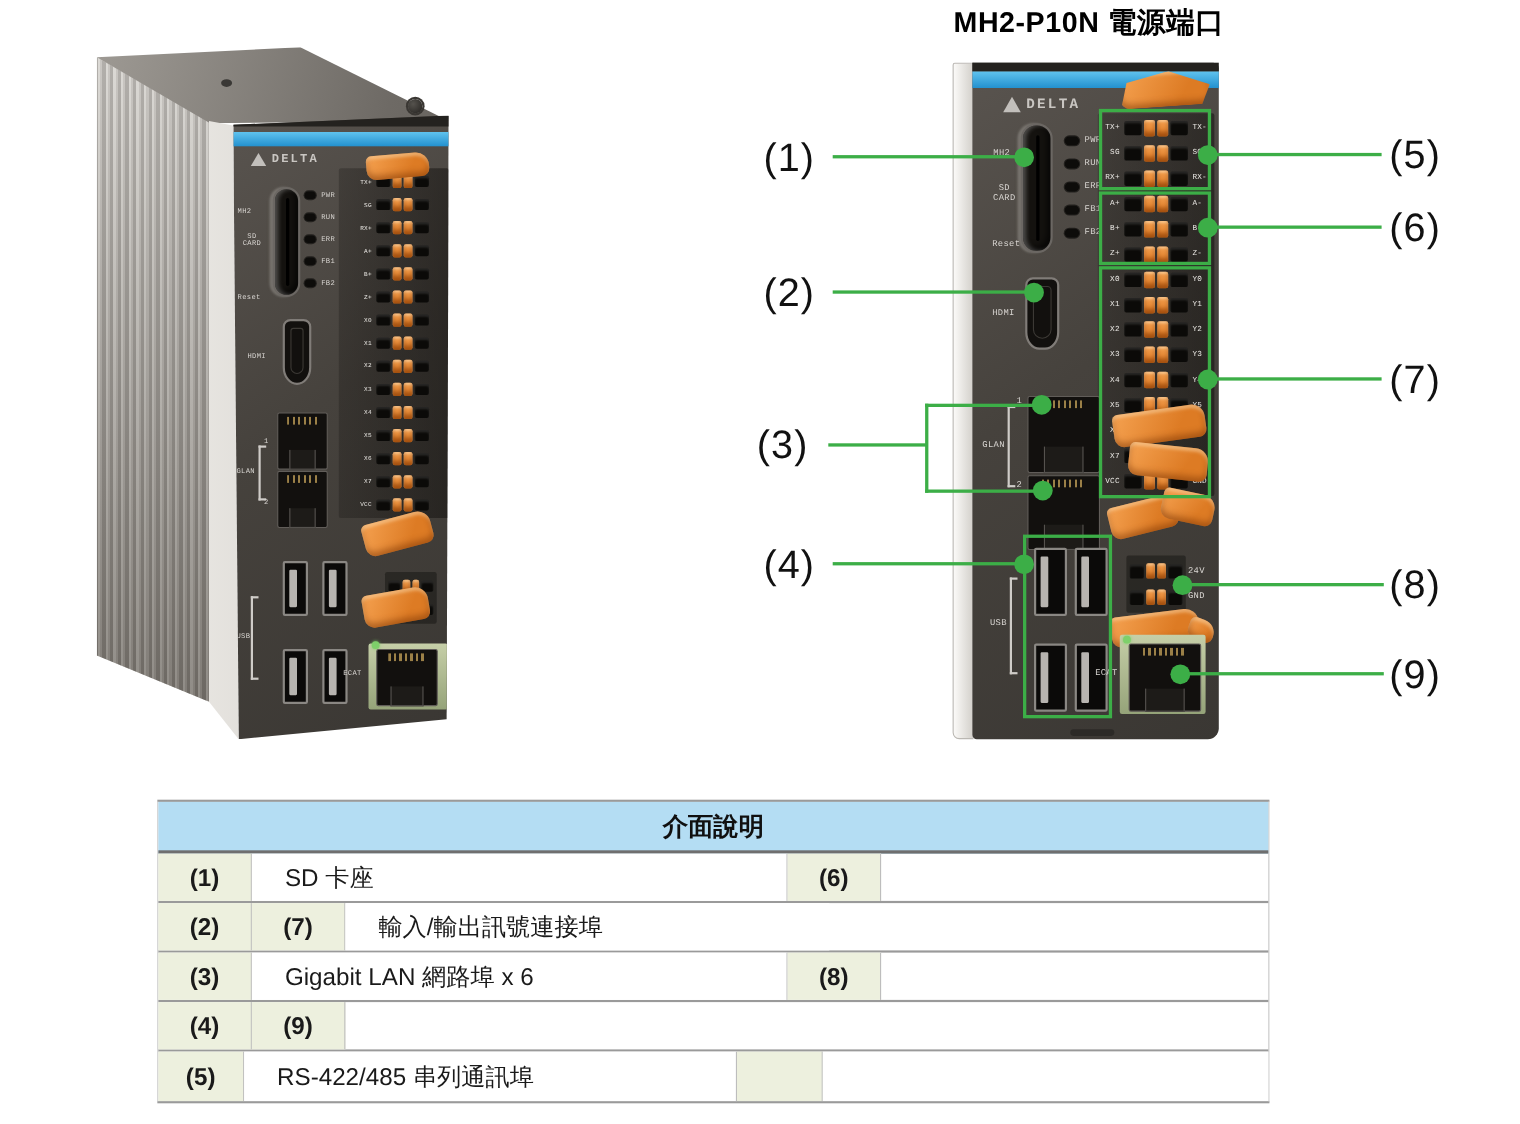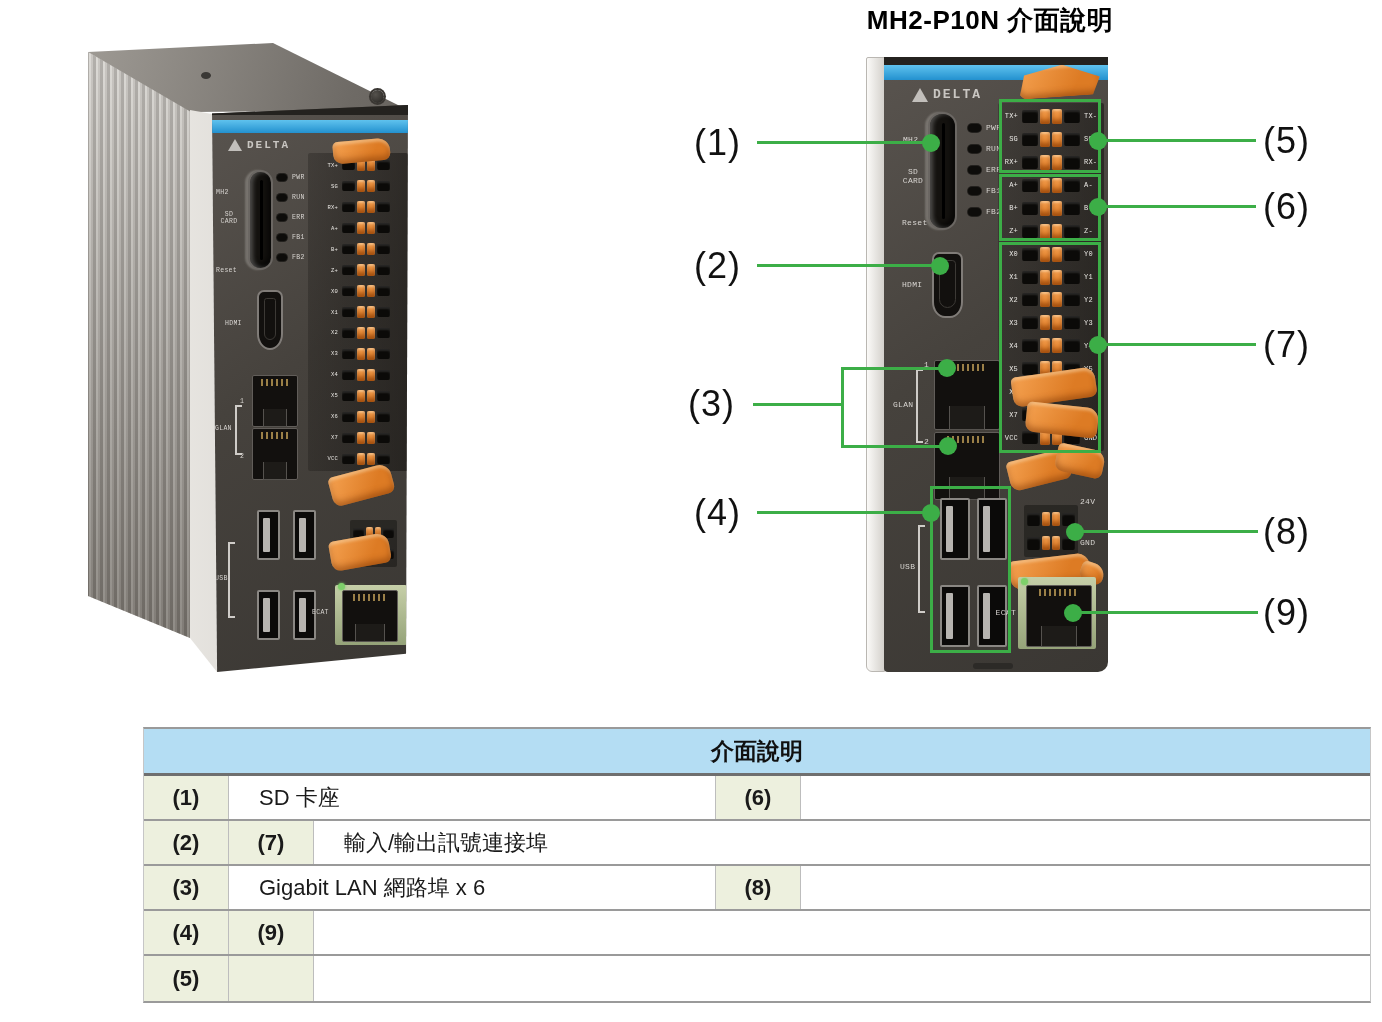--- a/index.html
+++ b/index.html
@@ -90,21 +90,21 @@
   .mini .logo .tri{border-left-width:7px;border-right-width:7px;border-bottom-width:12px}
 
   
   .front .silver{left:866px;top:57px;width:19px;height:615px}
   .front .panel{left:884px;top:57px;width:224px;height:615px;border-radius:0 5px 10px 4px}
 
   .page-title{position:absolute;left:840px;top:3px;width:300px;text-align:center;
         font-size:26px;font-weight:bold;color:#000;letter-spacing:.5px}
 
   
-  .iface{position:absolute;left:143px;top:727px;width:1228px;
+  .iface{position:absolute;left:143px;top:727px;width:1011px;
          border-top:2px solid #9a9a9a;border-bottom:2px solid #9a9a9a;
          border-left:1px solid #c6c6c6;border-right:1px solid #c6c6c6}
   .iface-header{height:47px;background:var(--hdrblue);border-bottom:3px solid #6f6f6f;
          display:flex;align-items:center;justify-content:center;font-size:23px;font-weight:bold;color:#101010}
   .iface-row{display:flex;height:45px;border-bottom:2px solid #9a9a9a}
   .iface-row:last-child{border-bottom:none}
   .cell{display:flex;align-items:center;font-size:22px;color:#1a1a1a}
   .cnum{width:85px;background:var(--numbg);justify-content:center;font-weight:bold;border-right:1px solid #bdbdbd}
   .cdesc{width:487px;background:#fff;padding-left:30px;border-right:1px solid #bdbdbd}
   .cdesc.last{width:440px;border-right:none}
@@ -307,21 +307,21 @@
 
       <div class="pcb" style="left:123px;top:480px;width:72px;height:60px"></div>
       <span class="ledot" style="left:126px;top:478px"></span>
       <span class="tiny" style="left:100px;top:504px">ECAT</span>
       <div class="rj45" style="left:130px;top:485px;width:56px;height:52px">
           <span class="pins"></span>
         </div>
     </div>
   </div>
 
-  <div class="page-title">MH2-P10N 介面說明</div>
+  <div class="page-title">MH2-P10N 電源端口</div>
 
   <div class="front">
     <div class="silver"></div>
     <div class="panel">
       <div class="paneltop" style="height:8px"></div>
       <div class="stripe" style="top:8px;height:15px"></div>
       <div class="logo" style="left:28px;top:30px">
         <span class="tri"></span>
         <span class="word">DELTA</span>
       </div>
@@ -511,21 +511,21 @@
             <span class="tclip sm"></span>
             <span class="thole sm"></span>
           </div>
           <div class="prow" style="flex: 1 1 0%;">
             <span class="thole sm"></span>
             <span class="tclip sm"></span>
             <span class="tclip sm"></span>
             <span class="thole sm"></span>
           </div>
         </div>
-      <span class="tiny" style="left:196px;top:440px">24V</span>
+      <span class="tiny" style="left:196px;top:458px">24V</span>
       <span class="tiny" style="left:196px;top:481px">GND</span>
       <div class="wing" style="left:126px;top:500px;width:80px;height:28px;transform:rotate(-7deg)"></div>
       <div class="wing" style="left:196px;top:506px;width:24px;height:20px;transform:rotate(20deg)"></div>
 
       <div class="pcb" style="left:134px;top:520px;width:78px;height:72px"></div>
       <span class="ledot" style="left:137px;top:521px"></span>
       <span class="tiny" style="left:104px;top:551px;width:28px;text-align:right">ECAT</span>
       <div class="rj45" style="left:142px;top:528px;width:66px;height:62px">
           <span class="pins"></span>
         </div>
@@ -605,18 +605,19 @@
       <div class="cell cnum">(3)</div>
       <div class="cell cdesc">Gigabit LAN 網路埠 x 6</div>
       <div class="cell cnum">(8)</div>
     </div>
     <div class="iface-row">
       <div class="cell cnum">(4)</div>
       <div class="cell cnum">(9)</div>
     </div>
     <div class="iface-row">
       <div class="cell cnum">(5)</div>
+      <div class="cell cdesc">RS-422/485 串列通訊埠</div>
       <div class="cell cnum"></div>
       <div class="cell cdesc last"></div>
     </div>
   </div>
 
 </div>
 
 </body></html>

